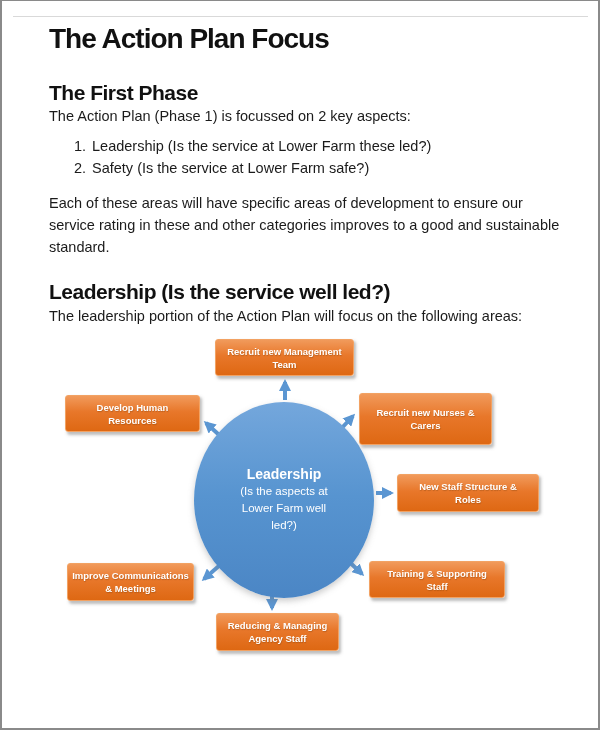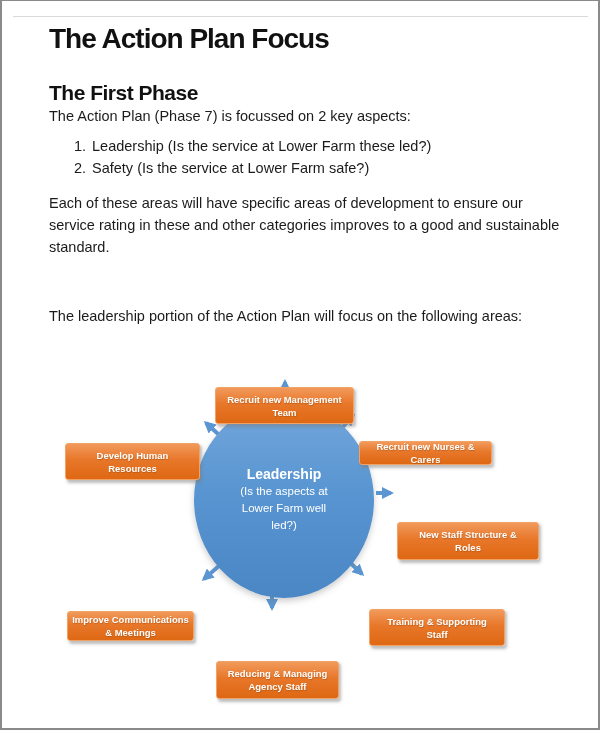--- a/index.html
+++ b/index.html
@@ -44,49 +44,49 @@
   .circle .c-sub   { font-size:11.5px; line-height:17px; width:96px; }
 
   .node {
     position:absolute; box-sizing:border-box;
     background:linear-gradient(180deg, var(--node-top) 0%, var(--node-mid) 45%, var(--node-bot) 100%);
     border:1px solid #F2A263; border-radius:3px;
     box-shadow:2px 2.5px 3px rgba(125,125,125,0.5);
     display:flex; align-items:center; justify-content:center; text-align:center;
     color:var(--node-text); font-size:9.5px; font-weight:bold; line-height:13px;
     text-shadow:0.5px 0.8px 1px rgba(120,60,10,0.4);
-    margin-top:48px;
   }
   .node span { display:block; }
   .n1 { left:213px; top:338px; width:139px; height:37px; } .n1 span{ max-width:125px; }
   .n2 { left:63px;  top:394px; width:135px; height:37px; } .n2 span{ max-width:100px; }
-  .n3 { left:357px; top:392px; width:133px; height:24px; } .n3 span{ max-width:112px; }
+  .n3 { left:357px; top:392px; width:133px; height:52px; } .n3 span{ max-width:112px; }
   .n4 { left:395px; top:473px; width:142px; height:38px; } .n4 span{ max-width:118px; }
   .n5 { left:367px; top:560px; width:136px; height:37px; } .n5 span{ max-width:114px; }
-  .n6 { left:65px;  top:562px; width:127px; height:30px; } .n6 span{ max-width:121px; }
+  .n6 { left:65px;  top:562px; width:127px; height:38px; } .n6 span{ max-width:121px; }
   .n7 { left:214px; top:612px; width:123px; height:38px; } .n7 span{ max-width:108px; }
 </style>
 </head>
 <body>
 
 <div class="page">
   <div class="topline"></div>
 
   <div class="h1">The Action Plan Focus</div>
 
   <div class="h2 first">The First Phase</div>
-  <div class="body-text p-intro1">The Action Plan (Phase 7) is focussed on 2 key aspects:</div>
+  <div class="body-text p-intro1">The Action Plan (Phase 1) is focussed on 2 key aspects:</div>
 
   <ol class="aspects">
     <li>Leadership (Is the service at Lower Farm these led?)</li>
     <li>Safety (Is the service at Lower Farm safe?)</li>
   </ol>
 
   <div class="body-text p-para">Each of these areas will have specific areas of development to ensure our service rating in these and other categories improves to a good and sustainable standard.</div>
 
+  <div class="h2 lead">Leadership (Is the service well led?)</div>
   <div class="body-text p-intro2">The leadership portion of the Action Plan will focus on the following areas:</div>
 
   <div class="diagram">
 
     <svg class="arrows" width="600" height="730" viewBox="0 0 600 730">
       <defs>
         <marker id="ah" viewBox="0 0 8 8" refX="6" refY="4" markerWidth="3" markerHeight="3" orient="auto">
           <path class="arrowhead" d="M0,0 L8,4 L0,8 z"></path>
         </marker>
       </defs>

